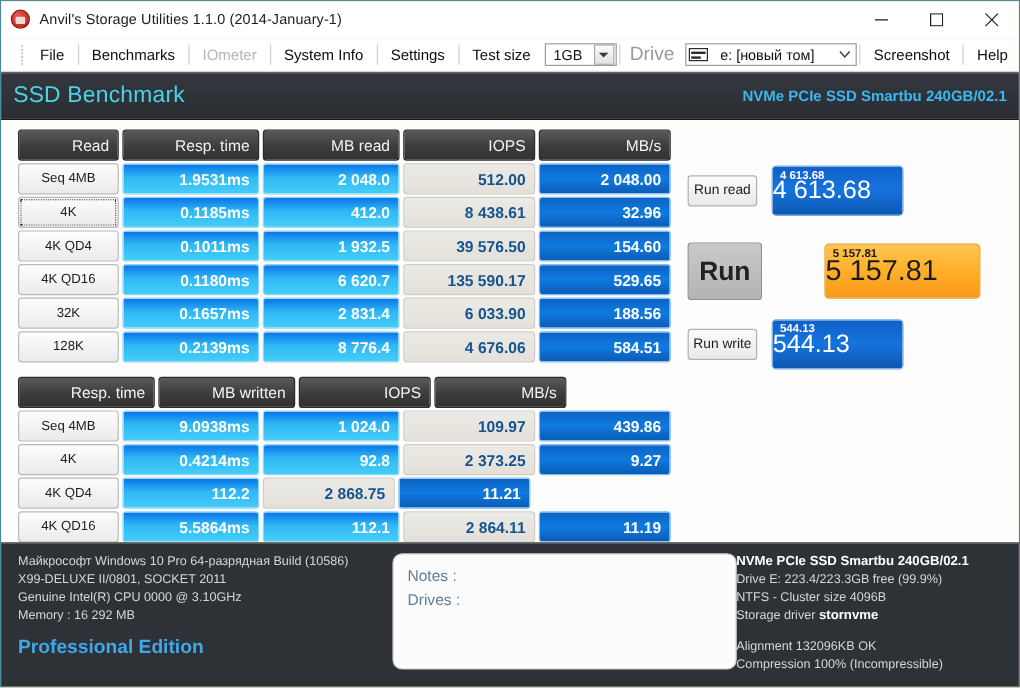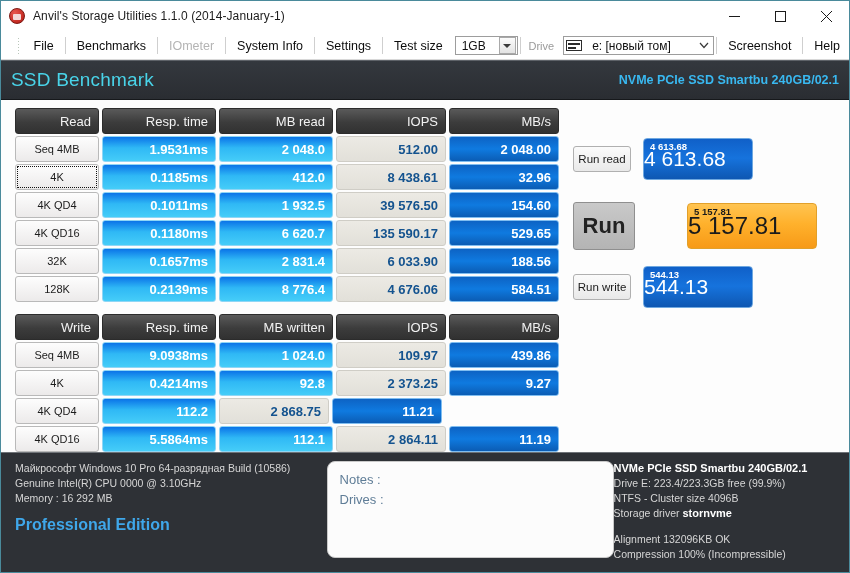--- a/index.html
+++ b/index.html
@@ -56,21 +56,21 @@
   .grip {
     width: 4px; height: 18px; margin-right: 4px;
     background-image: radial-gradient(#b9c6b9 40%, transparent 41%);
     background-size: 3px 3px;
   }
   .menuitem {
     font-size: 12.5px; color: #0d0d0d;
     padding: 4px 9px; white-space: nowrap;
   }
   .menuitem.disabled { color: #b4b4b4; }
-  .menu-label { font-size: 11px; color: #9a9a9a; padding: 4px 6px; }
+  .menu-label { font-size: 16px; color: #9a9a9a; padding: 4px 6px; }
   .msep { width: 1px; height: 17px; background: #cfcfcf; margin: 0 2px; }
   .combo {
     height: 19px; display: flex; align-items: center;
     border: 1px solid #9d9d9d; background: #ffffff;
     font-size: 12px; color: #111; margin-left: 3px;
   }
   .combo .val { padding: 0 6px; white-space: nowrap; }
   .combo .arrowbox {
     width: 17px; height: 17px; margin: 0 1px 0 auto;
     background: linear-gradient(#fbfbfb, #e3e3e3);
@@ -341,21 +341,20 @@
           <div class="cell mb c-mb">8 776.4</div>
           <div class="cell iops c-iops">4 676.06</div>
           <div class="cell mbs c-mbs">584.51</div>
         </div>
       </div>
 
       <div class="tbl-gap"></div>
 
       <div class="tbl">
         <div class="trow">
-          <div class="hdr-cell c-label">Write</div>
           <div class="hdr-cell c-resp">Resp. time</div>
           <div class="hdr-cell c-mb">MB written</div>
           <div class="hdr-cell c-iops">IOPS</div>
           <div class="hdr-cell c-mbs">MB/s</div>
         </div>
 
         <div class="trow">
           <div class="lbl-btn c-label">Seq 4MB</div>
           <div class="cell resp c-resp">9.0938ms</div>
           <div class="cell mb c-mb">1 024.0</div>
@@ -411,20 +410,21 @@
           <span class="small">544.13</span>
           <span class="big">544.13</span>
         </div>
       </div>
     </div>
   </div>
 
   <div class="bottom">
     <div class="sysinfo">
       <div>Майкрософт Windows 10 Pro 64-разрядная Build (10586)</div>
+      <div>X99-DELUXE II/0801, SOCKET 2011</div>
       <div>Genuine Intel(R) CPU 0000 @ 3.10GHz</div>
       <div>Memory :  16 292 MB</div>
       <div class="edition">Professional Edition</div>
     </div>
 
     <div class="notesbox">
       <div>Notes :</div>
       <div>Drives :</div>
     </div>
 

